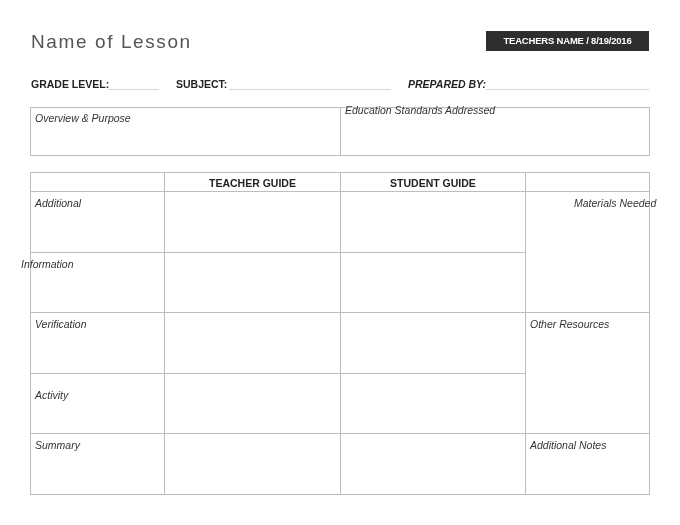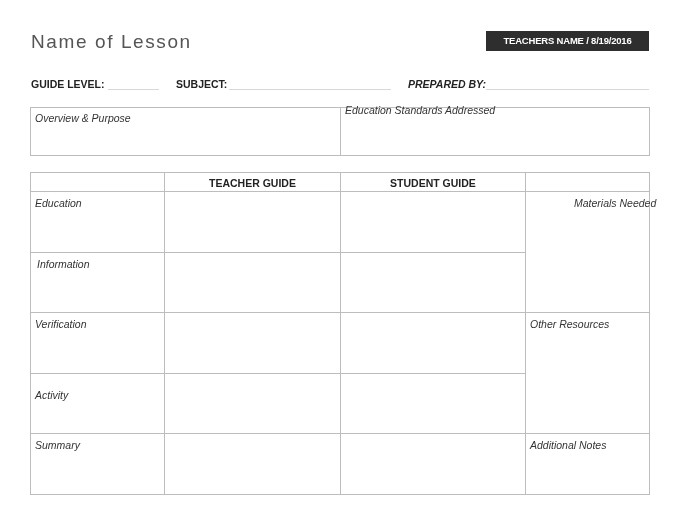--- a/index.html
+++ b/index.html
@@ -18,21 +18,21 @@
   .vline { position: absolute; width: 0; border-left: 1px solid #bdbdbd; }
   .col-head { position: absolute; top: 177px; font-size: 10.5px; font-weight: bold; color: #222; text-align: center; }
   .input-area { position: absolute; background: transparent; }
 </style>
 </head>
 <body>
 
 <div class="title">Name of Lesson</div>
 <div class="badge">TEACHERS NAME /  8/19/2016</div>
 
-<div class="meta" style="left:31px;">GUIDE LEVEL:</div>
+<div class="meta" style="left:31px;">GRADE LEVEL:</div>
 <div class="meta-line" style="left:108px; width:51px;"></div>
 
 <div class="meta" style="left:176px;">SUBJECT:</div>
 <div class="meta-line" style="left:229px; width:162px;"></div>
 
 <div class="meta" style="left:408px;font-style:italic;">PREPARED BY:</div>
 <div class="meta-line" style="left:486px; width:163px;"></div>
 
 <div class="box" style="left:30px; top:107px; width:620px; height:49px;"></div>
 <div class="vline" style="left:340px; top:107px; height:49px;"></div>
@@ -50,22 +50,22 @@
 <div class="hline" style="left:30px; top:191px; width:620px;"></div>
 
 <div class="hline" style="left:30px; top:252px; width:495px;"></div>
 <div class="hline" style="left:30px; top:312px; width:620px;"></div>
 <div class="hline" style="left:30px; top:373px; width:495px;"></div>
 <div class="hline" style="left:30px; top:433px; width:620px;"></div>
 
 <div class="col-head" style="left:165px; width:175px;">TEACHER GUIDE</div>
 <div class="col-head" style="left:341px; width:184px;">STUDENT GUIDE</div>
 
-<div class="cell-label" style="left:35px; top:197px;">Education</div>
-<div class="cell-label" style="left:37px; top:258px;">Information</div>
+<div class="cell-label" style="left:35px; top:197px;">Additional</div>
+<div class="cell-label" style="left:21px; top:258px;">Information</div>
 <div class="cell-label" style="left:35px; top:318px;">Verification</div>
 <div class="cell-label" style="left:35px; top:389px;">Activity</div>
 <div class="cell-label" style="left:35px; top:439px;">Summary</div>
 
 <div class="input-area" style="left:165px; top:192px; width:175px; height:60px;"></div>
 <div class="input-area" style="left:165px; top:253px; width:175px; height:59px;"></div>
 <div class="input-area" style="left:165px; top:313px; width:175px; height:60px;"></div>
 <div class="input-area" style="left:165px; top:374px; width:175px; height:59px;"></div>
 <div class="input-area" style="left:165px; top:434px; width:175px; height:60px;"></div>
 

